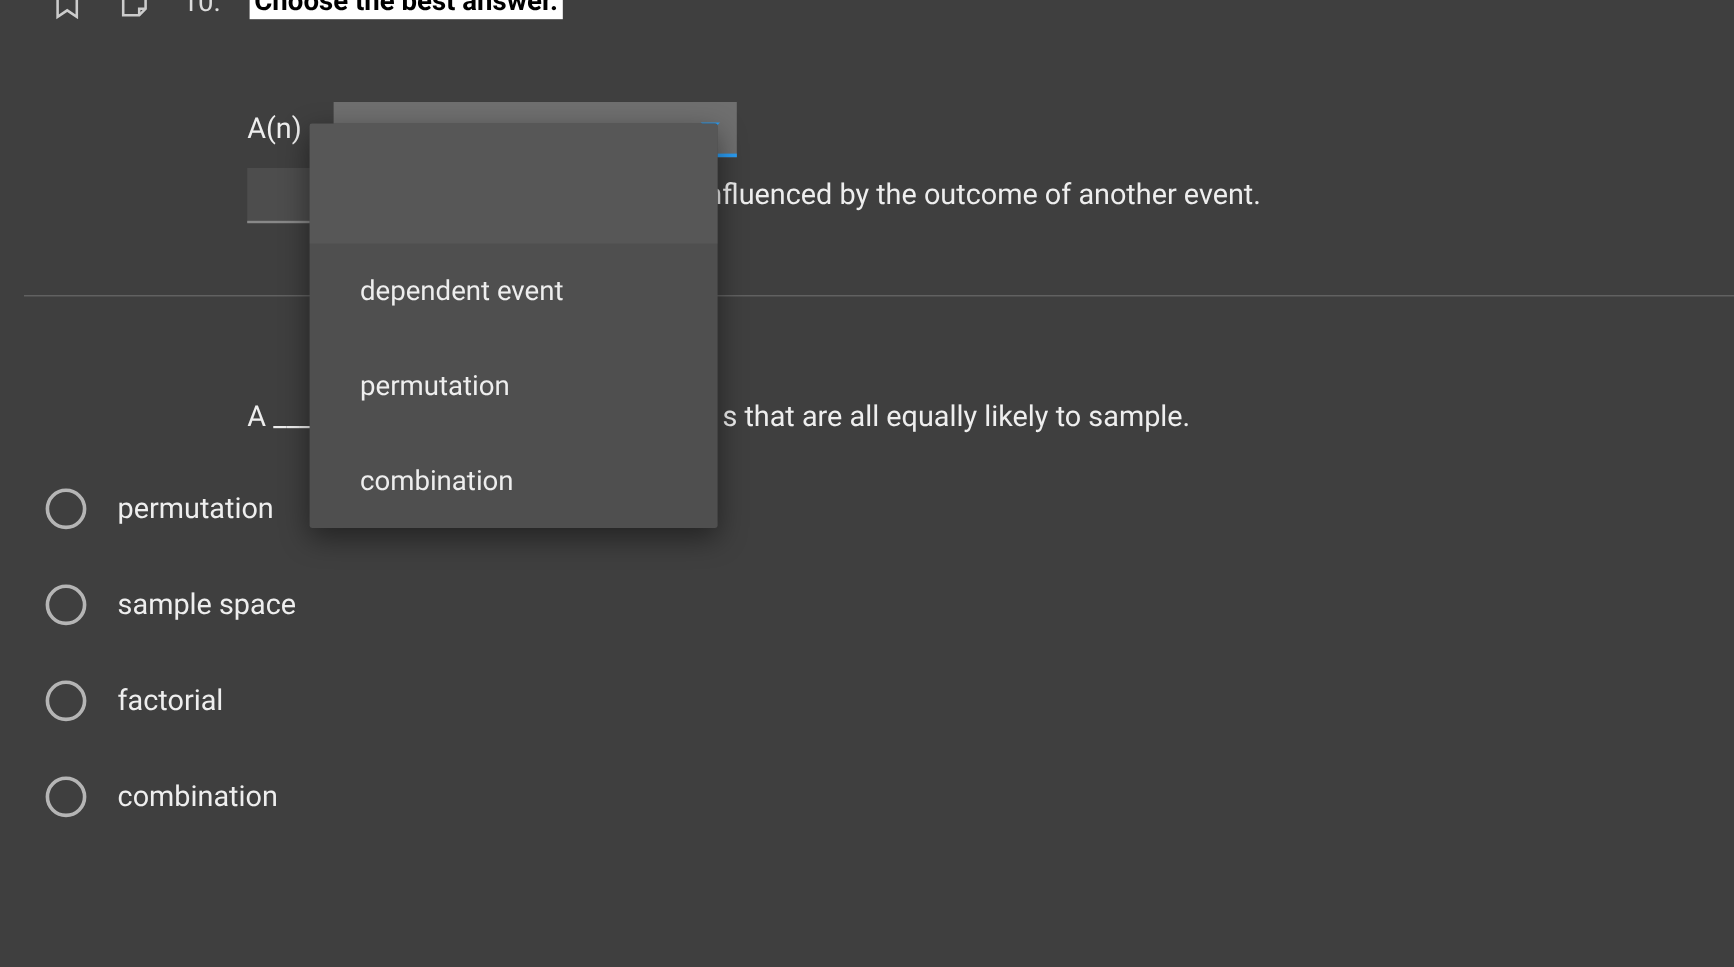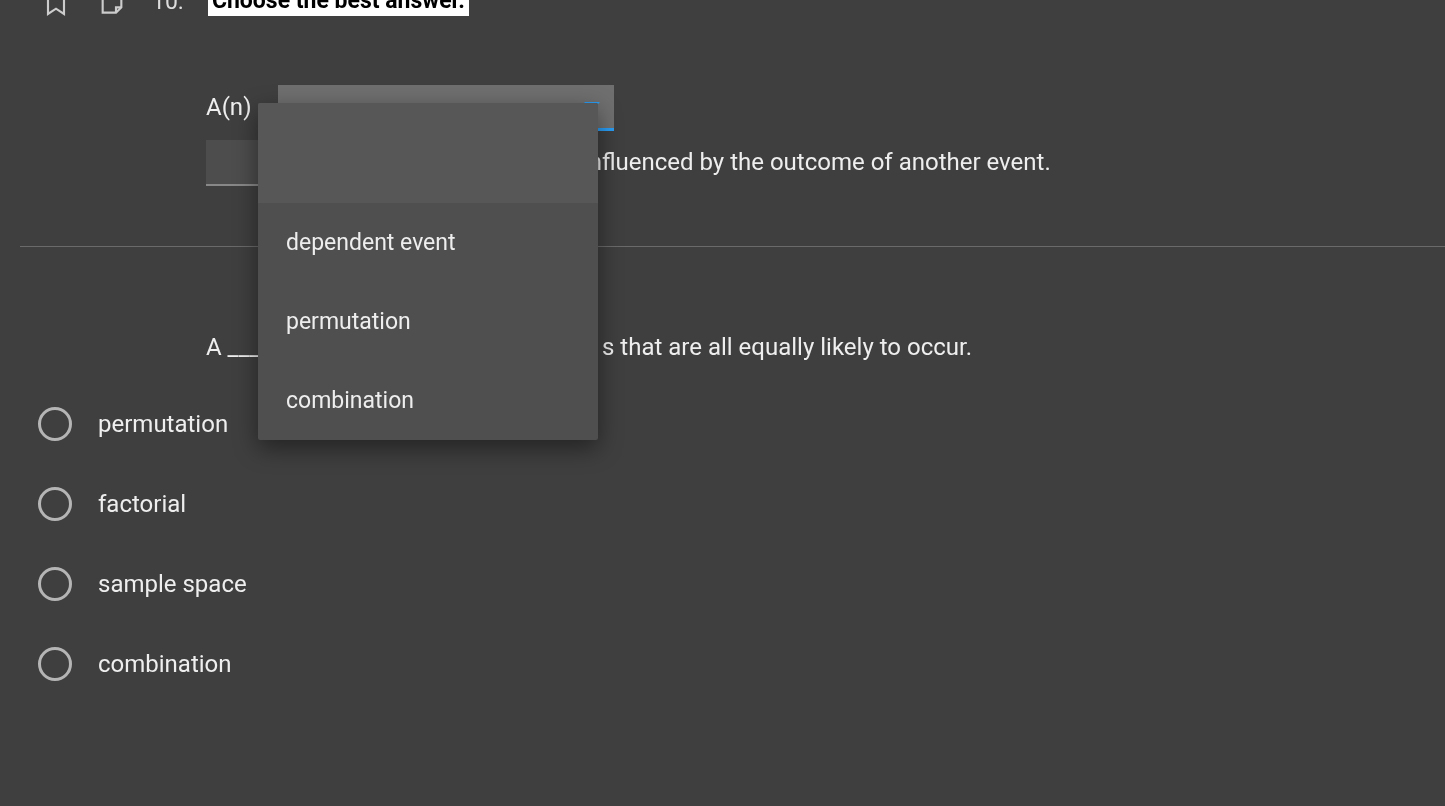--- a/index.html
+++ b/index.html
@@ -110,21 +110,21 @@
     box-shadow: 0 8px 24px rgba(0,0,0,0.45);
     z-index: 100;
     border-radius: 2px;
     overflow: hidden;
   }
   .dropdown-menu .blank-option {
     height: 100px;
     background: #575757;
   }
   .dropdown-menu .option {
-    padding: 26px 28px;
+    padding: 26px 42px;
     color: #eee;
     font-size: 23px;
     cursor: pointer;
   }
 
   .divider {
     border: none;
     border-top: 1px solid #6a6a6a;
     margin-top: 56px;
     margin-left: 20px;
@@ -210,34 +210,34 @@
   </div>
 </div>
 
 <hr class="divider">
 
 <div class="question-block q11">
 
   <div class="q11-body">
     <span>A ___</span>
     <span style="display:inline-block;width:330px"></span>
-    <span>s that are all equally likely to occur.</span>
+    <span>s that are all equally likely to sample.</span>
   </div>
 
   <div class="choices">
     <div class="choice">
       <span class="radio"></span>
       <span class="choice-label">permutation</span>
     </div>
     <div class="choice">
       <span class="radio"></span>
+      <span class="choice-label">sample space</span>
+    </div>
+    <div class="choice">
+      <span class="radio"></span>
       <span class="choice-label">factorial</span>
     </div>
     <div class="choice">
       <span class="radio"></span>
-      <span class="choice-label">sample space</span>
-    </div>
-    <div class="choice">
-      <span class="radio"></span>
       <span class="choice-label">combination</span>
     </div>
   </div>
 </div>
 
 </body></html>

